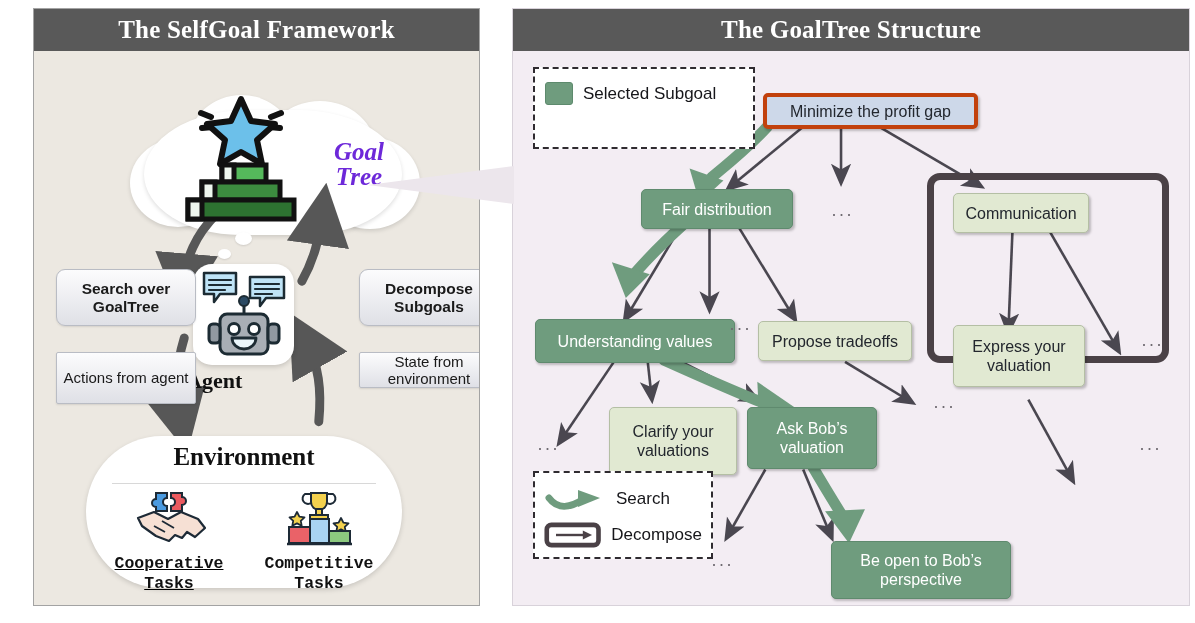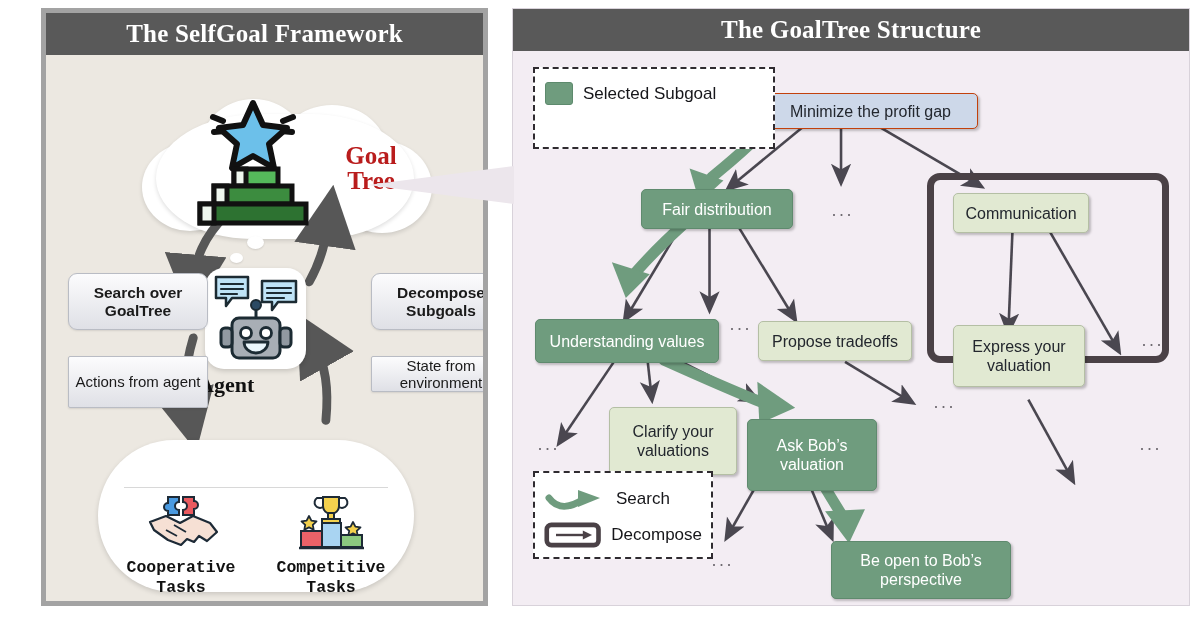--- a/index.html
+++ b/index.html
@@ -6,35 +6,35 @@
   body{width:1195px;height:623px;font-family:"Liberation Sans",sans-serif;overflow:hidden;position:relative;}
 
   .wrap{position:absolute;inset:0;}
 
   
   .panel{position:absolute;overflow:hidden;}
   .panel-head{height:42px;background:#595959;display:flex;align-items:center;justify-content:center;}
   .panel-head .ttl{color:#fff;font-family:"Liberation Serif",serif;font-weight:bold;font-size:25px;letter-spacing:.2px;}
   .panel-body{position:absolute;left:0;right:0;top:42px;bottom:0;}
 
-  #panel-left{left:41px;top:8px;width:447px;height:598px;border:5px solid #a3a3a3;box-sizing:border-box;}
+  #panel-left{left:33px;top:8px;width:447px;height:598px;border:1px solid #a3a3a3;box-sizing:border-box;}
   #panel-left .panel-body{background:#ece8e1;}
   #panel-right{left:512px;top:8px;width:678px;height:598px;border:1px solid #d8d2da;box-sizing:border-box;}
   #panel-right .panel-body{background:#f3edf3;}
 
   
   .cloud{position:absolute;background:#fff;border-radius:50% / 50%;box-shadow:0 2px 4px rgba(0,0,0,.13);}
   #cloud-main{left:110px;top:59px;width:258px;height:125px;border-radius:120px 120px 110px 110px/ 74px 74px 70px 70px;}
   #cloud-lobe1{left:96px;top:88px;width:96px;height:88px;border-radius:50%;}
   #cloud-lobe2{left:286px;top:86px;width:100px;height:92px;border-radius:50%;}
   #cloud-lobe3{left:155px;top:44px;width:105px;height:96px;border-radius:50%;}
   #cloud-lobe4{left:230px;top:50px;width:112px;height:100px;border-radius:50%;}
 
   .cloud-label{position:absolute;left:282px;top:88px;width:86px;text-align:center;
-    font-family:"Liberation Serif",serif;font-weight:bold;font-size:25px;line-height:25px;color:#b91c1c;z-index:6;}
+    font-family:"Liberation Serif",serif;font-weight:bold;font-size:25px;line-height:25px;color:#6d28d9;z-index:6;font-style:italic;}
 
   .bubble-dot{position:absolute;background:#fff;border-radius:50%;box-shadow:0 1px 2px rgba(0,0,0,.12);}
   #dot-a{left:201px;top:181px;width:17px;height:13px;}
   #dot-b{left:184px;top:198px;width:13px;height:10px;}
 
   #agent-card{position:absolute;left:159px;top:213px;width:101px;height:101px;background:#fff;border-radius:19px;
     box-shadow:0 2px 5px rgba(0,0,0,.16);z-index:5;}
   .agent-label{position:absolute;left:152px;top:317px;width:116px;text-align:left;
     font-family:"Liberation Serif",serif;font-weight:bold;font-size:22px;color:#111;z-index:6;}
 
@@ -47,35 +47,35 @@
   #tag-decompose{left:325px;top:218px;width:140px;height:57px;}
   #tag-actions{left:22px;top:301px;width:140px;height:52px;}
   #tag-state{left:325px;top:301px;width:140px;height:36px;}
 
   #env-card{position:absolute;left:52px;top:385px;width:316px;height:152px;background:#fff;border-radius:76px;
     box-shadow:0 2px 5px rgba(0,0,0,.15);z-index:4;}
   .env-title{position:absolute;left:52px;top:392px;width:316px;text-align:center;
     font-family:"Liberation Serif",serif;font-weight:bold;font-size:25px;color:#111;z-index:6;}
   .env-rule{position:absolute;left:78px;top:432px;width:264px;height:1px;background:#d8d8d8;z-index:6;}
   .env-col{position:absolute;top:437px;width:150px;text-align:center;z-index:6;}
-  #env-col-1{left:60px;}
+  #env-col-1{left:60px;text-decoration:underline;}
   #env-col-2{left:210px;}
   .env-cap{font-family:"Liberation Mono",monospace;font-weight:bold;font-size:16.5px;line-height:20px;color:#111;margin-top:4px;}
 
   
   .node{position:absolute;box-sizing:border-box;display:flex;align-items:center;justify-content:center;text-align:center;
     font-size:16px;line-height:19px;border-radius:5px;z-index:6;box-shadow:1.5px 2px 2.5px rgba(0,0,0,.22);padding:0 7px;}
   .node.sel{background:#6f9c7e;border:1px solid #5f8a6e;color:#fff;}
-  .node.main{background:#cdd8e9;border:1px solid #c2410c;color:#23272e;}
+  .node.main{background:#cdd8e9;border:4px solid #c2410c;color:#23272e;}
   .node.sub{background:#e1e9d2;border:1px solid #b4bfa4;color:#23272e;}
 
   .dots{position:absolute;color:#6e6a70;font-size:18px;letter-spacing:1.5px;line-height:10px;z-index:6;}
 
   .legend{position:absolute;box-sizing:border-box;background:#fff;border:2.5px dashed #2f2b30;z-index:7;}
-  #legend-nodes{left:20px;top:16px;width:242px;height:82px;padding:9px 10px;}
+  #legend-nodes{left:20px;top:16px;width:222px;height:82px;padding:9px 10px;}
   .lg-row{display:flex;align-items:center;gap:10px;height:31px;}
   .swatch{width:26px;height:21px;border-radius:3px;flex:none;}
   .sw-sel{background:#6f9c7e;border:1px solid #5d8a6d;}
   .sw-main{background:#cdd8e9;border:1px solid #9aa8bd;}
   .lg-txt{font-size:17px;color:#16161a;}
   #legend-edges{left:20px;top:420px;width:180px;height:88px;padding:8px 9px;}
   .lg-row2{display:flex;align-items:center;gap:10px;height:36px;}
 
   .dark-frame{position:absolute;box-sizing:border-box;border:7px solid #4a4146;border-radius:13px;z-index:3;}
 
@@ -170,20 +170,21 @@
         </svg>
       </div>
       <div class="agent-label">Agent</div>
 
       <div class="tag bold" id="tag-search">Search over GoalTree</div>
       <div class="tag bold" id="tag-decompose">Decompose Subgoals</div>
       <div class="tag plain" id="tag-actions">Actions from agent</div>
       <div class="tag plain" id="tag-state">State from environment</div>
 
       <div id="env-card"></div>
+      <div class="env-title">Environment</div>
       <div class="env-rule"></div>
 
       <div class="env-col" id="env-col-1">
         <svg class="icon" width="150" height="62" viewBox="0 0 150 62">
           <path d="M62,5 h11 v5 a4,4 0 0 0 0,8 v5 h-11 v-4 a4,4 0 0 1 0,-8 z" fill="#4a9ae0" stroke="#1d2a36" stroke-width="2"></path>
           <path d="M77,5 h11 v4 a4,4 0 0 1 0,8 v6 h-11 v-5 a4,4 0 0 0 0,-8 z" fill="#ea5a5f" stroke="#1d2a36" stroke-width="2"></path>
           <path d="M44,30 l16,-6 14,7 13,-7 17,7 7,9 -10,9 -8,-5 -5,6 -7,-3 -6,6 -13,-5 -14,-10 z" fill="#f6e0d4" stroke="#1d2a36" stroke-width="2.2" stroke-linejoin="round"></path>
           <path d="M60,38 l11,6 M68,33 l12,7" stroke="#1d2a36" stroke-width="1.8" fill="none"></path>
         </svg>
         <div class="env-cap">Cooperative Tasks</div>
@@ -264,29 +265,29 @@
         <path d="M300,418 C314,442 324,458 334,474" stroke="#6f9c7e" stroke-width="11" fill="none" stroke-linecap="round"></path>
         <path d="M312,462 L352,460 L336,494 Z" fill="#6f9c7e"></path>
       </svg>
 
       <div class="node main" style="left:250px;top:42px;width:215px;height:36px;">Minimize the profit gap</div>
 
       <div class="node sel" style="left:128px;top:138px;width:152px;height:40px;">Fair distribution</div>
 
       <div class="node sub" style="left:440px;top:142px;width:136px;height:40px;">Communication</div>
 
-      <div class="node sel" style="left:22px;top:268px;width:184px;height:44px;">Understanding values</div>
+      <div class="node sel" style="left:22px;top:268px;width:200px;height:44px;">Understanding values</div>
 
       <div class="node sub" style="left:245px;top:270px;width:154px;height:40px;">Propose tradeoffs</div>
 
       <div class="node sub" style="left:440px;top:274px;width:132px;height:62px;">Express your valuation</div>
 
       <div class="node sub" style="left:96px;top:356px;width:128px;height:68px;">Clarify your valuations</div>
 
-      <div class="node sel" style="left:234px;top:368px;width:130px;height:72px;">Ask Bob’s valuation</div>
+      <div class="node sel" style="left:234px;top:356px;width:130px;height:62px;">Ask Bob’s valuation</div>
 
       <div class="node sel" style="left:318px;top:490px;width:180px;height:58px;">Be open to Bob’s perspective</div>
 
       <div class="dots" style="left:318px;top:158px;">···</div>
       <div class="dots" style="left:216px;top:272px;">···</div>
       <div class="dots" style="left:628px;top:288px;">···</div>
       <div class="dots" style="left:24px;top:392px;">···</div>
       <div class="dots" style="left:420px;top:350px;">···</div>
       <div class="dots" style="left:626px;top:392px;">···</div>
       <div class="dots" style="left:198px;top:508px;">···</div>

